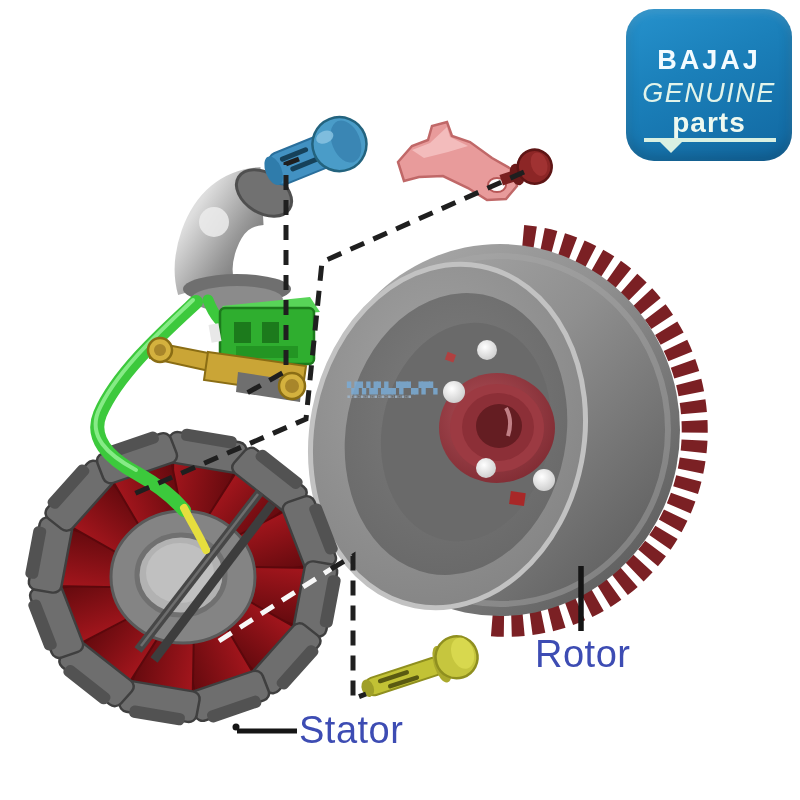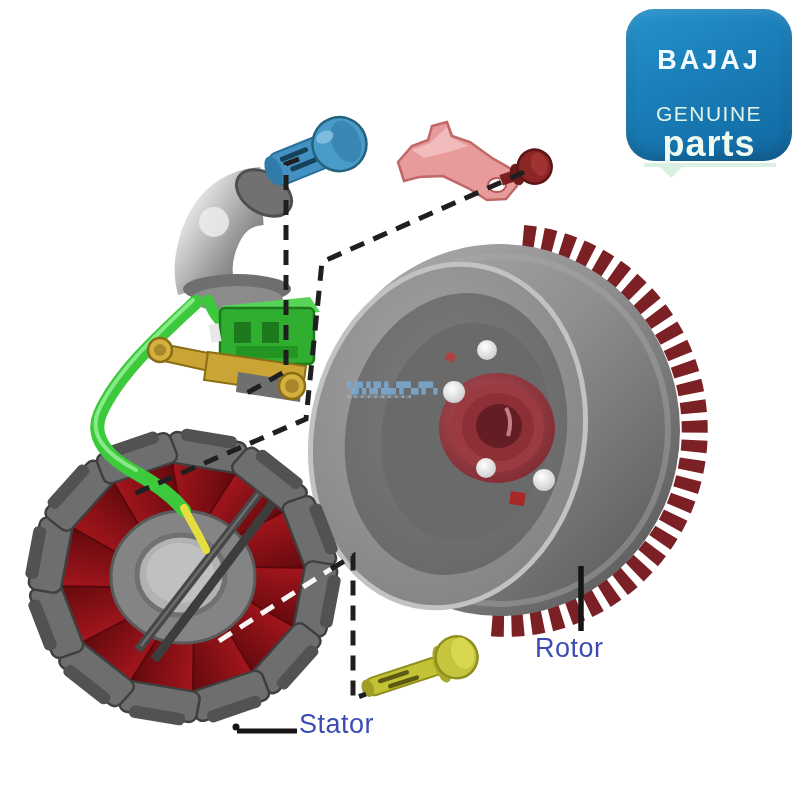--- a/index.html
+++ b/index.html
@@ -15,38 +15,38 @@
     position:absolute;left:626px;top:9px;width:166px;height:152px;
     border-radius:28px;
     background:linear-gradient(155deg,#2692cd 0%,#1b80ba 40%,#1167a0 100%);
     box-shadow:inset 0 -6px 14px rgba(0,0,0,.18), inset 0 4px 8px rgba(255,255,255,.12);
     text-align:center;color:var(--badge-text,#f2fbff);
   }
   .badge-brand{
     margin-top:36px;font-size:27px;font-weight:800;letter-spacing:3px;
   }
   .badge-genuine{
-    margin-top:26px;font-size:21px;font-weight:400;letter-spacing:1.5px;color:#e2f4ea;
+    margin-top:2px;font-size:27px;font-weight:400;letter-spacing:1.5px;color:#e2f4ea;font-style:italic;
   }
   .badge-parts{
-    margin-top:0px;font-size:36px;font-weight:800;letter-spacing:1px;line-height:1.0;color:#eef9f0;
+    margin-top:0px;font-size:28px;font-weight:800;letter-spacing:1px;line-height:1.0;color:#eef9f0;
   }
   .badge-underline{
     position:relative;height:4px;background:#d9f0e2;margin:1px 16px 0 18px;
   }
   .badge-arrow{
     position:absolute;left:16px;top:4px;width:0;height:0;
     border-left:11px solid transparent;border-right:11px solid transparent;
     border-top:11px solid #d9f0e2;
   }
 
   
   .part-label{
     position:absolute;color:var(--label-text,#3d4cb3);
-    font-size:27px;font-weight:400;letter-spacing:0.5px;
+    font-size:38px;font-weight:400;letter-spacing:0.5px;
   }
   .rotor-label{left:535px;top:633px;}
   .stator-label{left:299px;top:709px;text-align:center;}
 
   
   .watermark{
     position:absolute;left:347px;top:383px;width:104px;
     color:#7bacd6;opacity:.85;filter:blur(.5px);
     font-family:"DejaVu Sans", sans-serif;line-height:1;text-align:left;
   }

